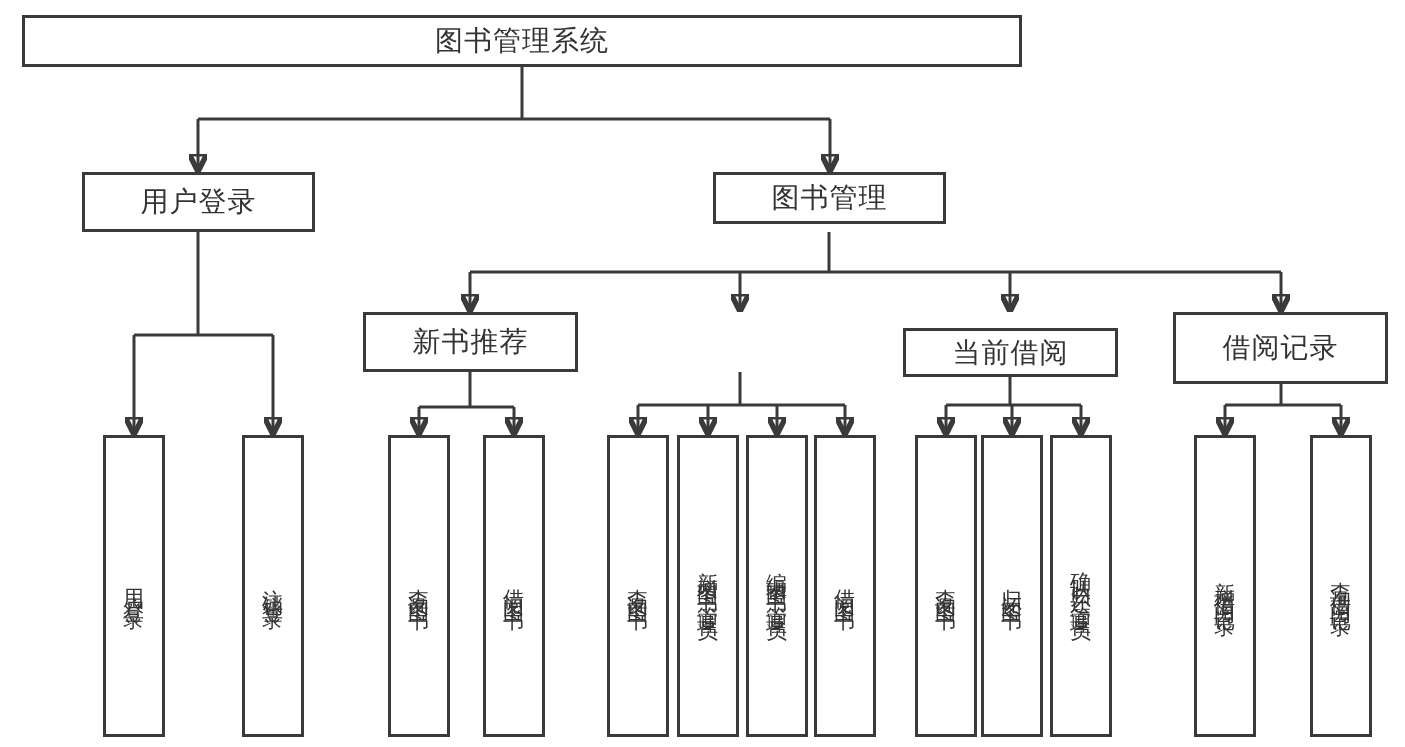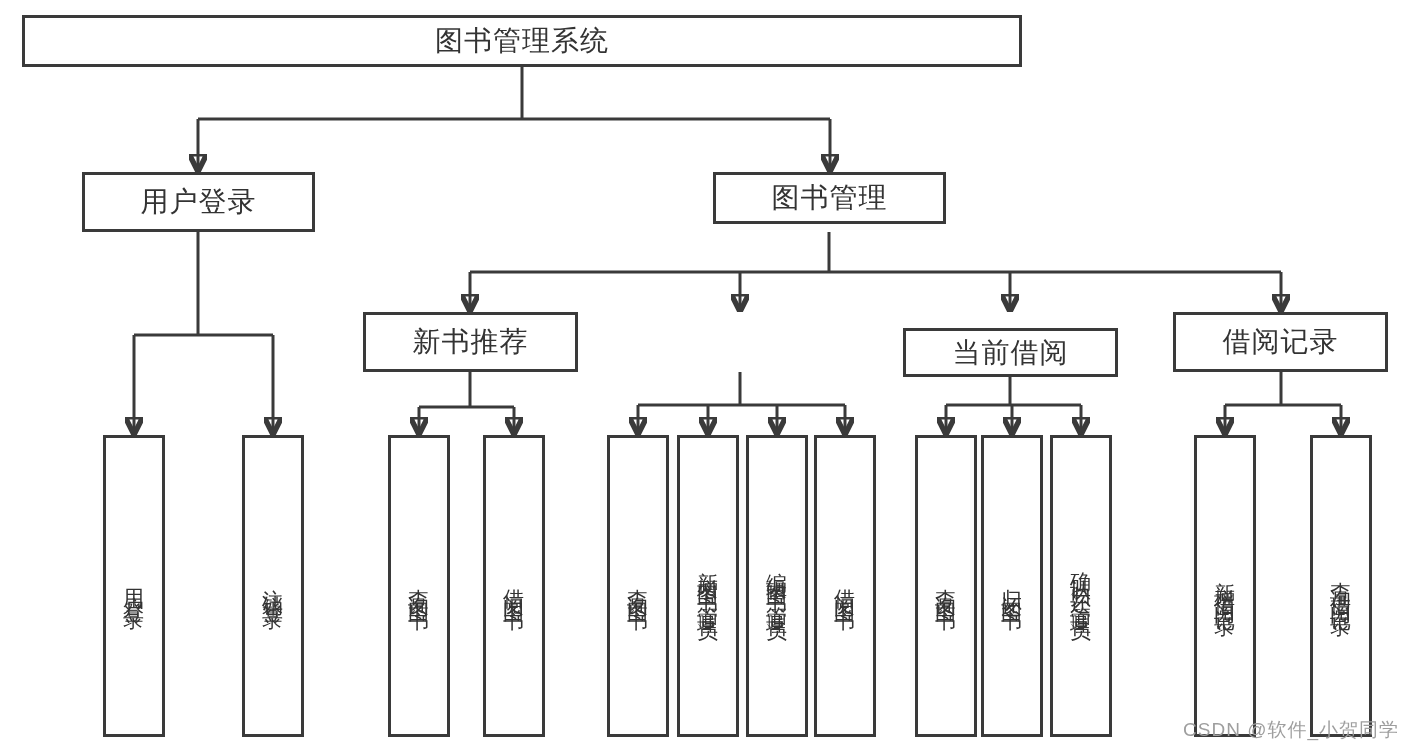--- a/index.html
+++ b/index.html
@@ -105,21 +105,21 @@
   <div class="node h" style="left:713px; top:172px; width:233px; height:52px;">
     <span>图书管理</span>
   </div>
 
   <div class="node h" style="left:363px; top:312px; width:215px; height:60px;align-items:center;">
     <span>新书推荐</span>
   </div>
   <div class="node h" style="left:903px; top:328px; width:215px; height:49px;">
     <span>当前借阅</span>
   </div>
-  <div class="node h" style="left:1173px; top:312px; width:215px; height:60px;">
+  <div class="node h" style="left:1173px; top:312px; width:215px; height:72px;">
     <span>借阅记录</span>
   </div>
 
   <div class="node v" style="left:103px; top:435px; width:62px; height:302px;">
     <span class="vlabel">用户登录</span>
   </div>
   <div class="node v" style="left:242px; top:435px; width:62px; height:302px;">
     <span class="vlabel">注销登录</span>
   </div>
 
@@ -153,15 +153,14 @@
     <span class="vlabel">确认归还（管理员）</span>
   </div>
 
   <div class="node v" style="left:1194px; top:435px; width:62px; height:302px;">
     <span class="vlabel">新增借阅记录</span>
   </div>
   <div class="node v" style="left:1310px; top:435px; width:62px; height:302px;">
     <span class="vlabel">查询借阅记录</span>
   </div>
 
-  <div class="watermark">CSDN @软件_小贺同学</div>
 
 </div>
 
 </body></html>

